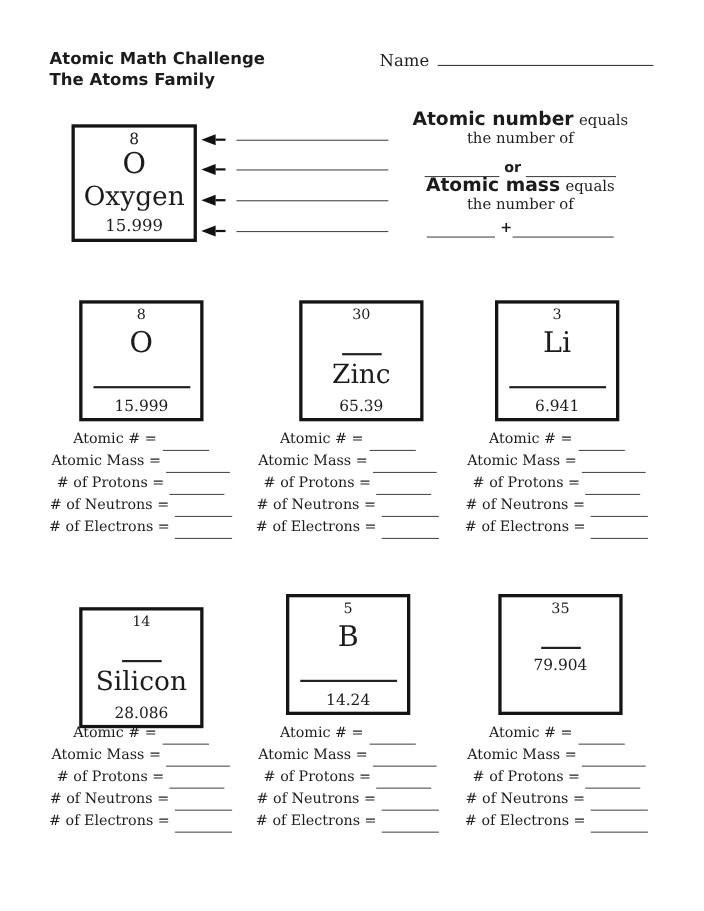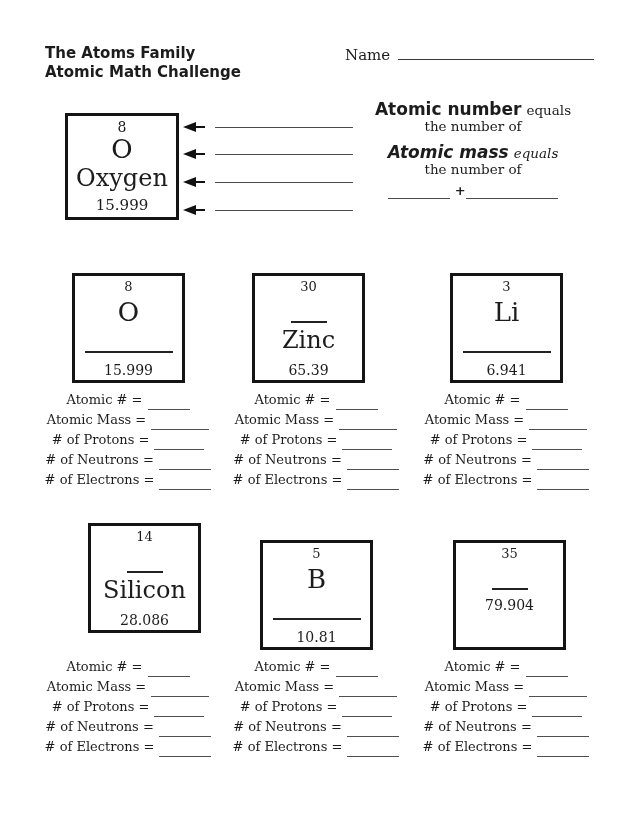--- a/index.html
+++ b/index.html
@@ -52,39 +52,39 @@
     font-size:17px; margin-right:5px;
   }
   .op {
     font-family:"DejaVu Sans", sans-serif; font-weight:bold; font-size:13px;
   }
   .info-blank {
     display:inline-block; height:12px;
     border-bottom:1.5px solid #4a4a4a; vertical-align:bottom;
   }
   .r-or   { margin-top:10px; }
-  .r-mass { margin-top:10px;font-style:italic;  }
+  .r-mass { margin-top:0;  }
   .r-plus { margin-top:5px;  }
   
   .card {
     position:absolute; width:107px; height:104px;
     border:3px solid #141414; text-align:center;
   }
   .c-num  { font-size:13px; line-height:16px; margin-top:3px; }
   .c-big  { font-size:26px; line-height:30px; margin-top:2px; }
   .c-name { font-size:24px; line-height:30px; margin-top:2px; }
   .c-blank-long  { width:88px; height:0; border-bottom:2px solid #222; margin:24px auto 0; }
   .c-blank-short { width:36px; height:0; border-bottom:2px solid #222; margin:26px auto 0; }
   .c-mass { font-size:14px; line-height:16px; margin-top:7px; }
   .mass-after-blank { margin-top:9px; }
   
   .pos-r1c1 { left:72px;  top:273px; }
-  .pos-r1c2 { left:252px; top:273px; }
+  .pos-r1c2 { left:272px; top:273px; }
   .pos-r1c3 { left:450px; top:273px; }
-  .pos-r2c1 { left:72px;  top:523px;margin-left:16px; }
+  .pos-r2c1 { left:72px;  top:552px; }
   .pos-r2c2 { left:260px; top:540px; }
   .pos-r2c3 { left:453px; top:540px; }
   
   .qblock { position:absolute; width:190px; text-align:center; font-size:13px; }
   .q-line { height:20px; line-height:20px; white-space:nowrap; }
   .q-blank {
     display:inline-block; height:13px; vertical-align:bottom;
     border-bottom:1.2px solid #4f4f4f; margin-left:5px;
   }
   .q-line:nth-child(1) .q-blank { width:42px; }
@@ -98,22 +98,22 @@
   .qpos-r2c1 { left:33px;  top:657px; }
   .qpos-r2c2 { left:221px; top:657px; }
   .qpos-r2c3 { left:411px; top:657px; }
 </style>
 </head>
 <body>
 
 <div class="page">
 
   <div class="title">
+    <div>Atomic Math Challenge</div>
     <div>The Atoms Family</div>
-    <div>Atomic Math Challenge</div>
   </div>
   <div class="name-row">
     <span>Name</span><span class="name-blank"></span>
   </div>
 
   <div class="ex-box">
     <div class="ex-num">8</div>
     <div class="ex-sym">O</div>
     <div class="ex-name">Oxygen</div>
     <div class="ex-mass">15.999</div>
@@ -142,20 +142,25 @@
       <span class="arrow-tail"></span>
       <span class="arrow-gap"></span>
       <span class="label-blank"></span>
   </div>
 
   <div class="info">
     <div>
       <span class="term">Atomic number</span><span>equals</span>
     </div>
     <div>the number of</div>
+    <div class="r-or">
+      <span class="info-blank" style="width:68px"></span>
+      <span class="op">or</span>
+      <span class="info-blank" style="width:82px"></span>
+    </div>
     <div class="r-mass">
       <span class="term">Atomic mass</span><span>equals</span>
     </div>
     <div>the number of</div>
     <div class="r-plus">
       <span class="info-blank" style="width:62px"></span>
       <span class="op">+</span><span class="info-blank" style="width:92px"></span>
     </div>
   </div>
 
@@ -203,21 +208,21 @@
   <div class="card pos-r2c1">
     <div class="c-num">14</div>
     <div class="c-blank-short"></div>
     <div class="c-name">Silicon</div>
     <div class="c-mass">28.086</div>
   </div>
   <div class="card pos-r2c2">
     <div class="c-num">5</div>
     <div class="c-big">B</div>
     <div class="c-blank-long"></div>
-    <div class="c-mass mass-after-blank">10.81</div>
+    <div class="c-mass mass-after-blank">14.24</div>
   </div>
   <div class="card pos-r2c3">
     <div class="c-num">35</div>
     <div class="c-blank-short"></div>
     <div class="c-mass">79.904</div>
   </div>
 
   <div class="qblock qpos-r2c1">
     <div class="q-line"><span>Atomic # =</span><span class="q-blank"></span></div>
     <div class="q-line"><span>Atomic Mass =</span><span class="q-blank"></span></div>

